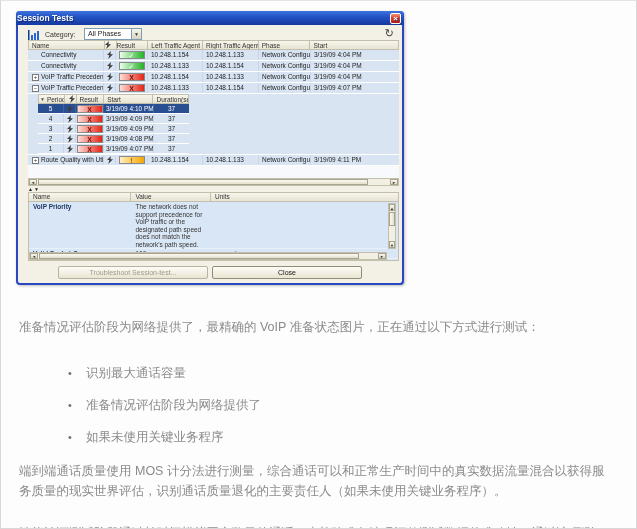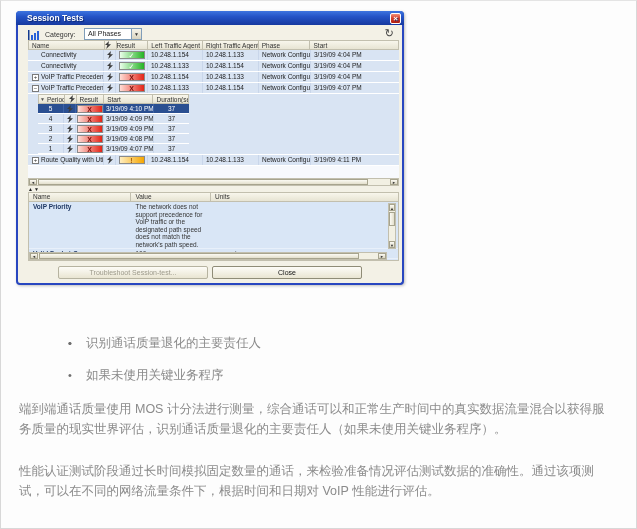--- a/index.html
+++ b/index.html
@@ -4,21 +4,21 @@
 <style>
   html,body{margin:0;padding:0;background:#fff;}
   *{box-sizing:border-box;font-family:"Liberation Sans","DejaVu Sans",sans-serif;}
   .page{position:relative;width:637px;height:529px;background:#fdfdfd;border:1px solid #d8d8d8;border-top-color:#e4e4e4;overflow:hidden;}
 
   
   .dialog{position:absolute;left:15px;top:10px;width:388px;height:274px;background:#f3f1e6;
           border:2px solid var(--win-border,#2847c0);border-top:none;border-radius:4px;box-shadow:1px 1px 3px rgba(0,0,0,.25);}
   .titlebar{position:absolute;left:-2px;top:0;width:388px;height:14px;border-radius:4px 4px 0 0;
             background:linear-gradient(180deg,#3d74df 0%,#2453c6 40%,#16399f 100%);
-            color:#fff;font-size:8.5px;font-weight:bold;line-height:14px;padding-left:11px;
+            color:#fff;font-size:8.5px;font-weight:bold;line-height:14px;padding-left:1px;
             text-shadow:1px 1px 1px #08246e;}
   .closebtn{position:absolute;right:3px;top:2px;width:11px;height:11px;border:1px solid #fff;border-radius:2px;
             background:linear-gradient(180deg,#f3907a,#d9422b 45%,#b21d0e);color:#fff;font-size:8px;line-height:9px;
             text-align:center;cursor:pointer;}
   
   .chart-icon{position:absolute;left:9px;top:17px;width:13px;height:13px;}
   .cat-label{position:absolute;left:27px;top:20px;font-size:7px;color:#333;}
   .dropdown{position:absolute;left:66px;top:17px;width:58px;height:12px;background:#fff;border:1px solid #7f9db9;
             font-size:7px;line-height:10px;padding-left:3px;color:#222;}
   .dropdown .arrow{position:absolute;right:0;top:0;width:10px;height:10px;background:linear-gradient(#f6f4ea,#d8d4c0);
@@ -376,22 +376,23 @@
       </div>
     </div>
 
     <div class="btnrow">
       <div class="xpbtn disabled">Troubleshoot Session-test...</div>
       <div class="xpbtn">Close</div>
     </div>
   </div>
 
   <div class="content">
+    <p class="p1">准备情况评估阶段为网络提供了，最精确的 VoIP 准备状态图片，正在通过以下方式进行测试：</p>
     <ul class="bullets" id="bullets">
-        <li><span class="dot">•</span></li>
-        <li><span class="dot">•</span><span>识别通话质量退化的主要责任人</span></li>
+        <li><span class="dot">•</span><span>识别最大通话容量</span></li>
+        <li><span class="dot">•</span><span>准备情况评估阶段为网络提供了</span></li>
         <li><span class="dot">•</span><span>如果未使用关键业务程序</span></li>
       </ul>
     <p class="p2">端到端通话质量使用 MOS 计分法进行测量，综合通话可以和正常生产时间中的真实数据流量混合以获得服务质量的现实世界评估，识别通话质量退化的主要责任人（如果未使用关键业务程序）。</p>
     <p class="p3">性能认证测试阶段通过长时间模拟固定数量的通话，来检验准备情况评估测试数据的准确性。通过该项测试，可以在不同的网络流量条件下，根据时间和日期对 VoIP 性能进行评估。</p>
   </div>
 
 </div>
 
 </body></html>

